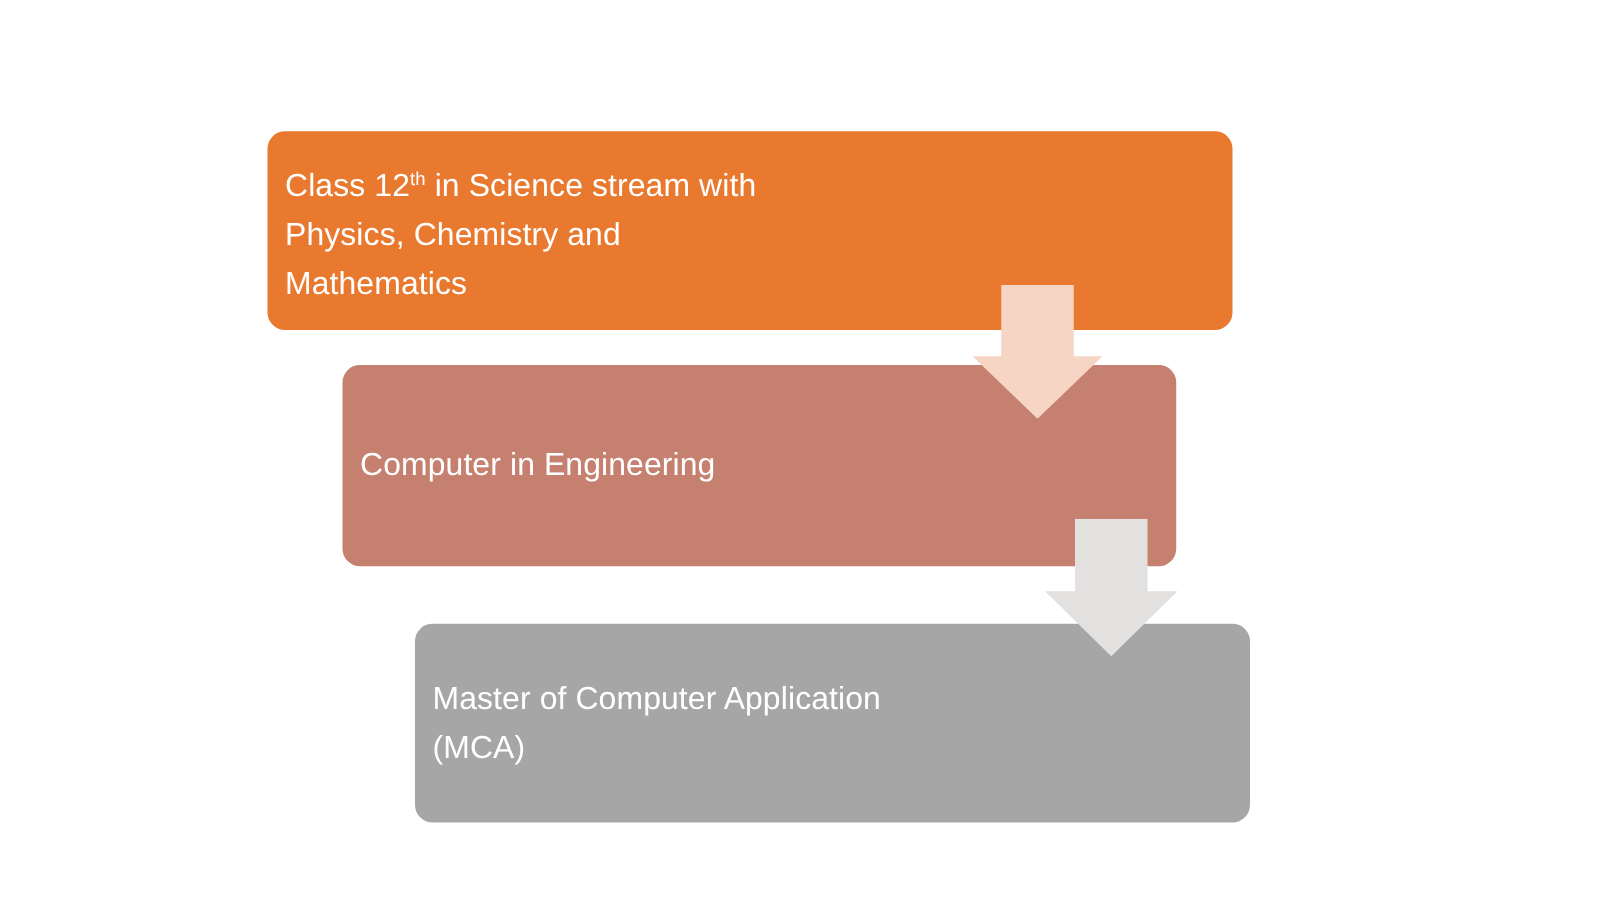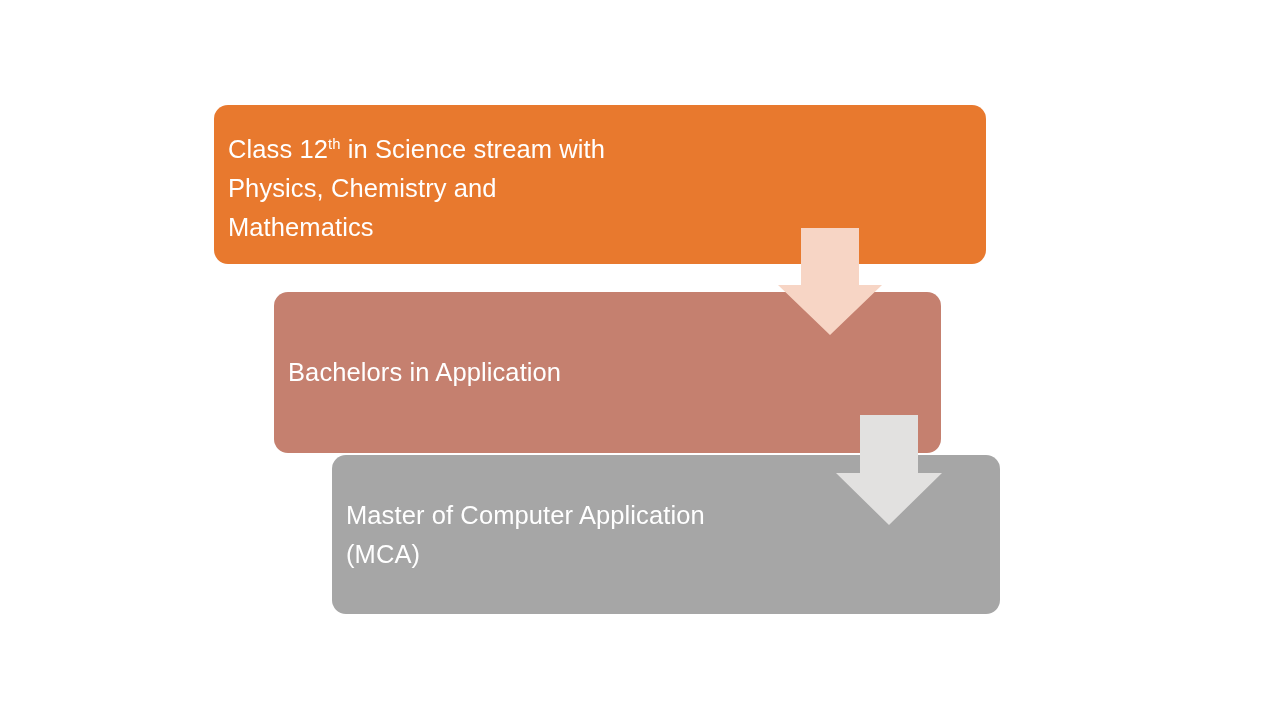--- a/index.html
+++ b/index.html
@@ -70,21 +70,21 @@
     padding: 0 30px 0 14px;
     z-index: 3;
   }
   #box-bachelors .box-text {
     font-size: 25.5px;
   }
 
   
   #box-mca {
     left: 332px;
-    top: 455px;
+    top: 499px;
     width: 668px;
     height: 159px;
     background: #A6A6A6;
     padding: 0 30px 0 14px;
     z-index: 3;
   }
   #box-mca .box-text {
     font-size: 25.5px;
   }
 
@@ -119,21 +119,21 @@
 Mathematics</span></span>
   </div>
 
   <div class="flow-arrow" id="arrow-hs-to-be">
     <svg viewBox="0 0 104 107" width="104" height="107" aria-hidden="true">
       <polygon points="23,0 81,0 81,57 104,57 52,107 0,57 23,57" fill="#F7D5C5"></polygon>
     </svg>
   </div>
 
   <div class="flow-box" id="box-bachelors">
-    <span class="box-text">Bachelors in Application</span>
+    <span class="box-text">Computer in Engineering</span>
   </div>
 
   <div class="flow-arrow" id="arrow-be-to-mca">
     <svg viewBox="0 0 106 110" width="106" height="110" aria-hidden="true">
       <polygon points="24,0 82,0 82,58 106,58 53,110 0,58 24,58" fill="#E2E1E0"></polygon>
     </svg>
   </div>
 
   <div class="flow-box" id="box-mca">
     <span class="box-text">Master of Computer Application

